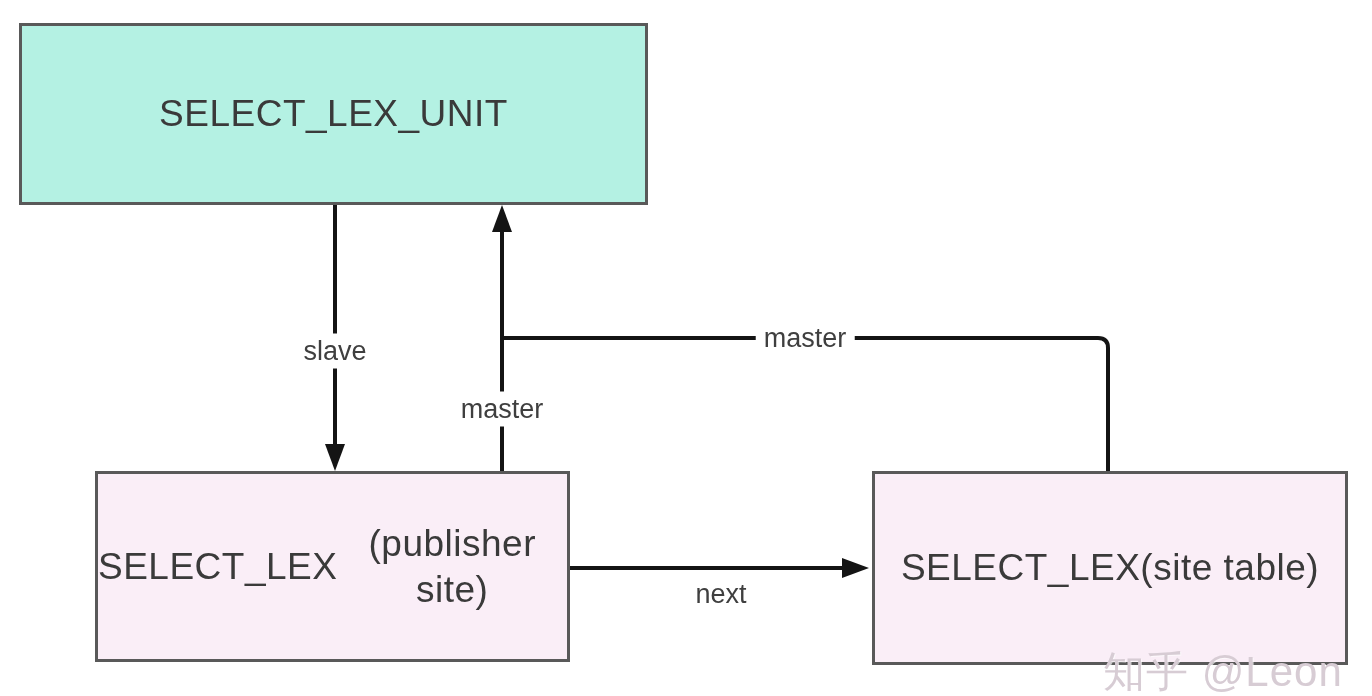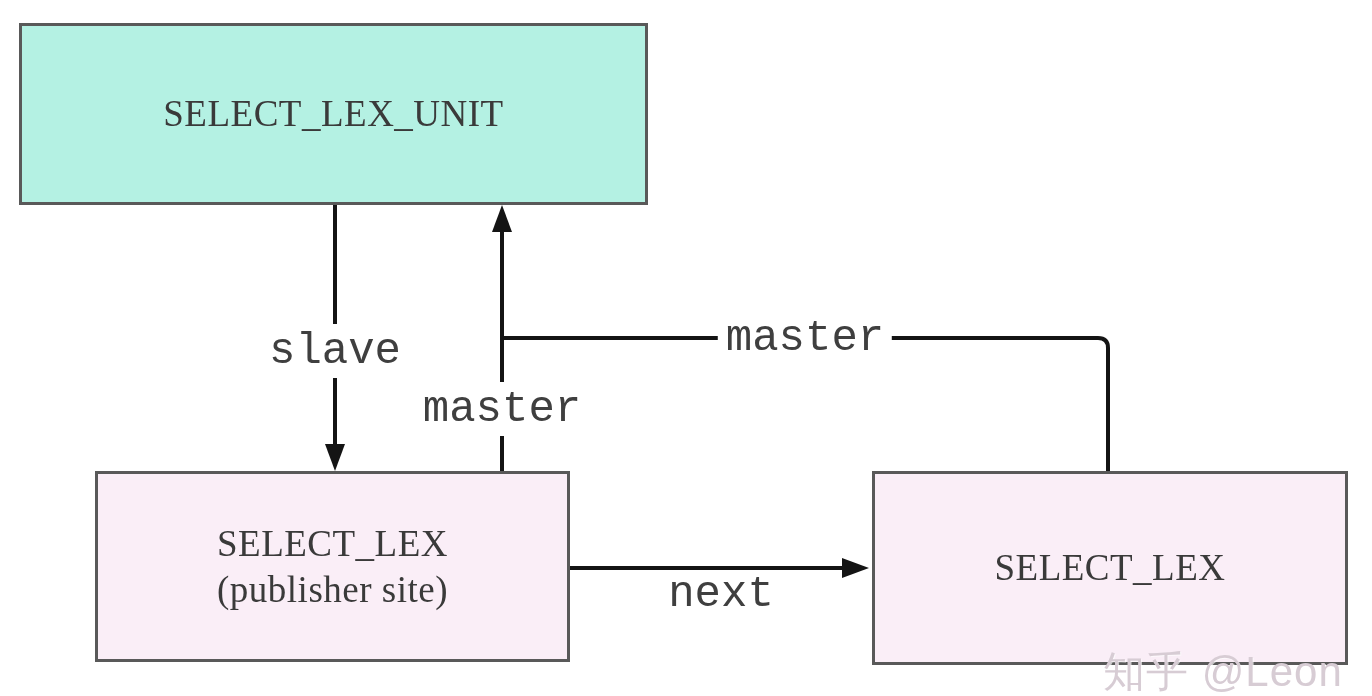--- a/index.html
+++ b/index.html
@@ -33,29 +33,27 @@
   }
   .arrowhead {
     fill: var(--edge-line, #141414);
     stroke: none;
   }
   .node {
     position: absolute;
     box-sizing: border-box;
     border: 3px solid var(--node-border, #595959);
     display: flex;
-    flex-direction: column;
     align-items: center;
     justify-content: center;
     text-align: center;
     color: var(--node-text, #3a3a3a);
     font-size: 37px;
     line-height: 1.22;
     letter-spacing: 0.5px;
-    font-family: Liberation Serif, serif;
   }
   .node-union {
     left: 19px;  top: 23px;
     width: 629px; height: 182px;
     background: var(--union-node-fill, #b4f1e3);
   }
   .node-publisher {
     left: 95px;  top: 471px;
     width: 475px; height: 191px;
     background: var(--table-node-fill, #faeef7);
@@ -63,24 +61,23 @@
   .node-site {
     left: 872px; top: 471px;
     width: 476px; height: 194px;
     background: var(--table-node-fill, #faeef7);
   }
   .edge-label {
     position: absolute;
     transform: translate(-50%, -50%);
     background: var(--background, #ffffff);
     padding: 2px 8px;
-    font-size: 44px;
+    font-size: 27px;
     color: var(--label-text, #3f3f3f);
     white-space: nowrap;
-    font-family: Liberation Mono, monospace;
   }
   #label-slave    { left: 335px; top: 351px; }
   #label-master-v { left: 502px; top: 409px; }
   #label-master-h { left: 805px; top: 338px; }
   #label-next     { left: 721px; top: 594px; background: transparent; }
   .watermark {
     position: absolute;
     left: 1103px;
     top: 644px;
     font-size: 42px;
@@ -113,20 +110,21 @@
     <div>SELECT_LEX_UNIT</div>
   </div>
 
   <div class="node node-publisher">
     <div>SELECT_LEX</div>
     <div>(publisher site)</div>
   </div>
 
   <div class="node node-site">
     <div>SELECT_LEX</div>
+    <div>(site table)</div>
   </div>
 
   <div class="edge-label" id="label-slave">slave</div>
 
   <div class="edge-label" id="label-master-v">master</div>
 
   <div class="edge-label" id="label-master-h">master</div>
 
   <div class="edge-label" id="label-next">next</div>
 

